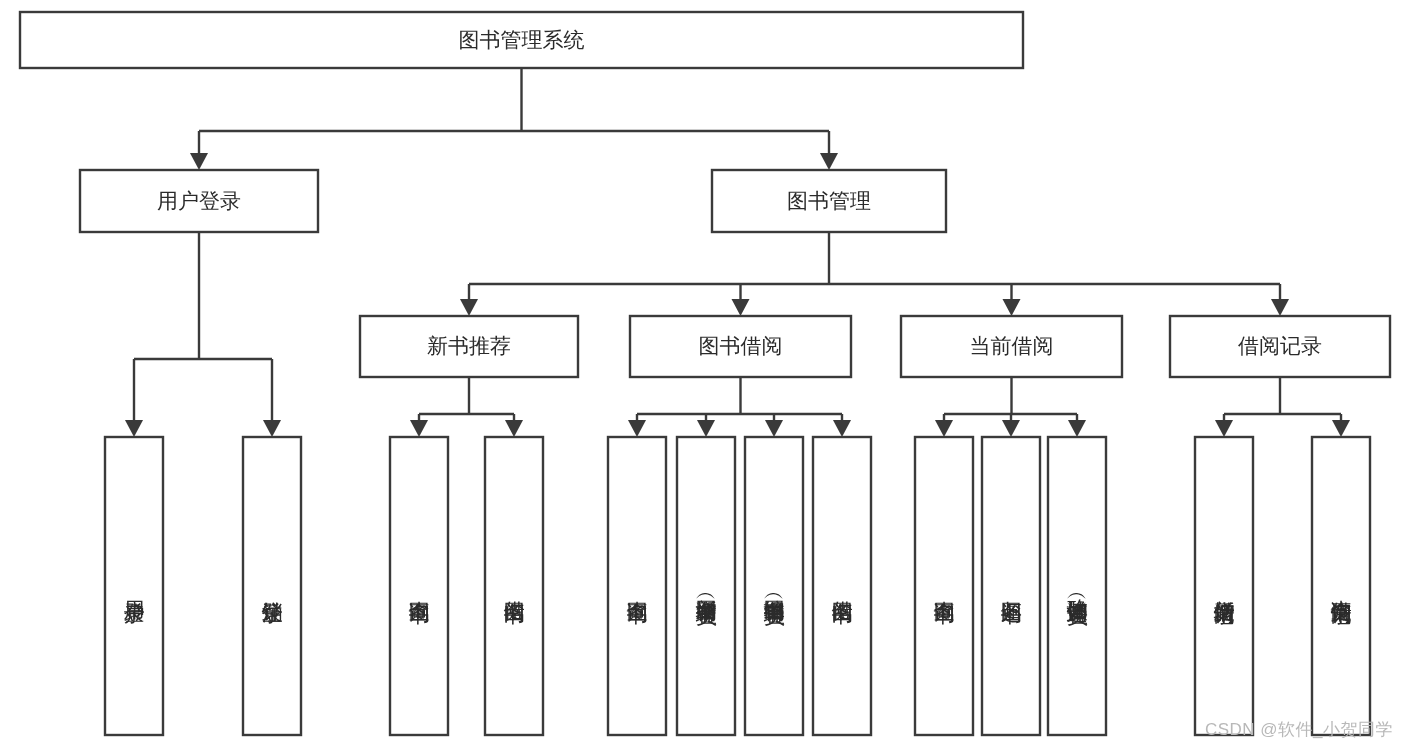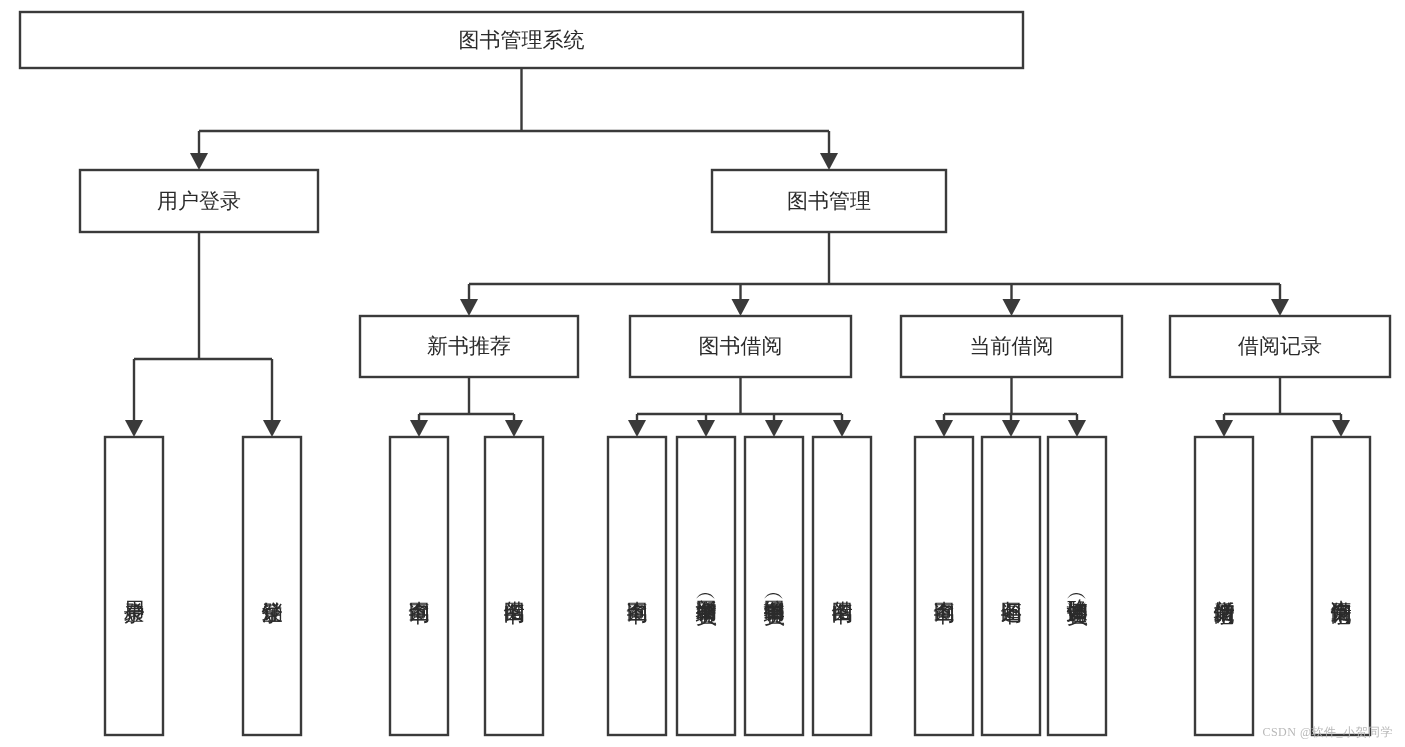--- a/index.html
+++ b/index.html
@@ -62,22 +62,22 @@
     fill: none;
     stroke-linecap: butt;
   }
   .arrow-head {
     fill: #3a3a3a;
   }
   .watermark {
     position: absolute;
     right: 12px;
     bottom: 6px;
-    font-family: Liberation Serif, serif;
-    font-size: 12px;
+    font-family: Liberation Sans, sans-serif;
+    font-size: 17px;
     color: #b8b8b8;
     letter-spacing: 0.5px;
     white-space: nowrap;
     pointer-events: none;
   }
 </style>
 </head>
 <body>
 
 <div id="diagram-root">

